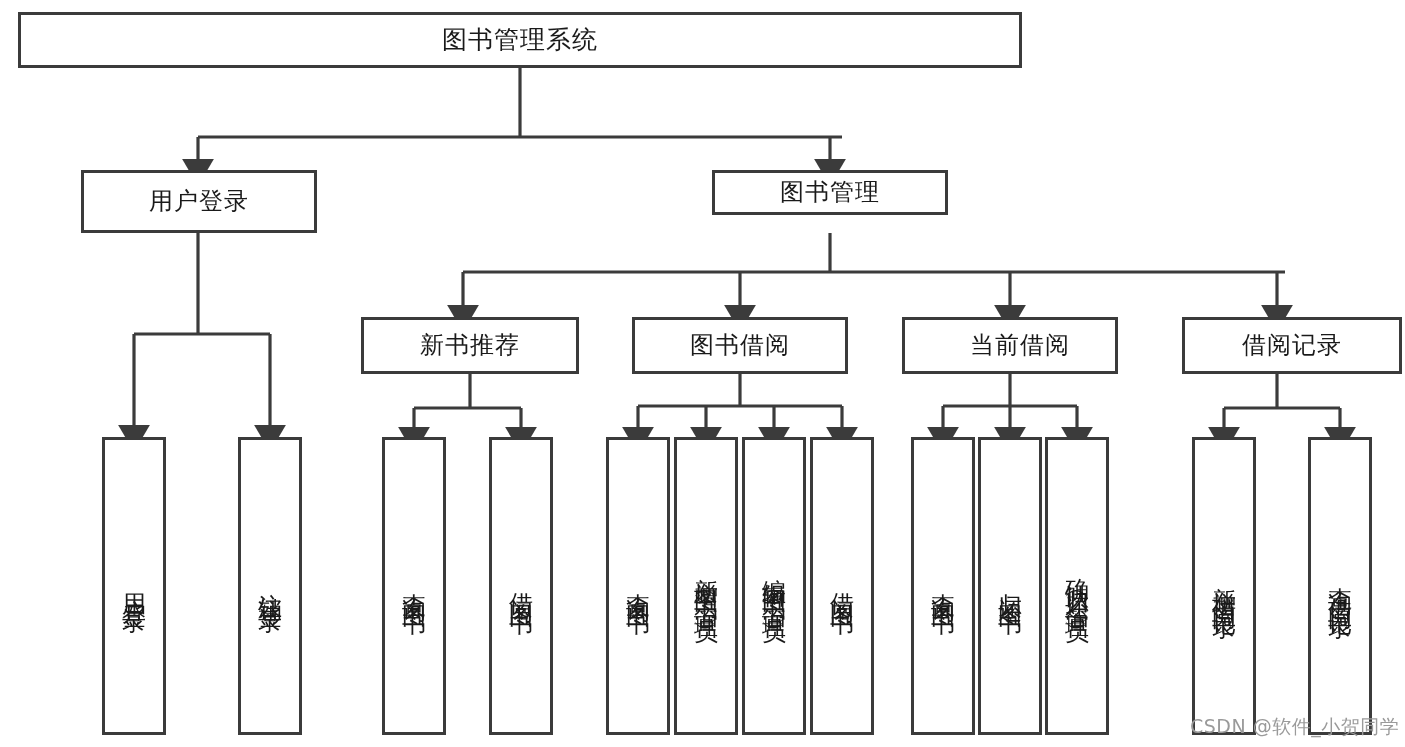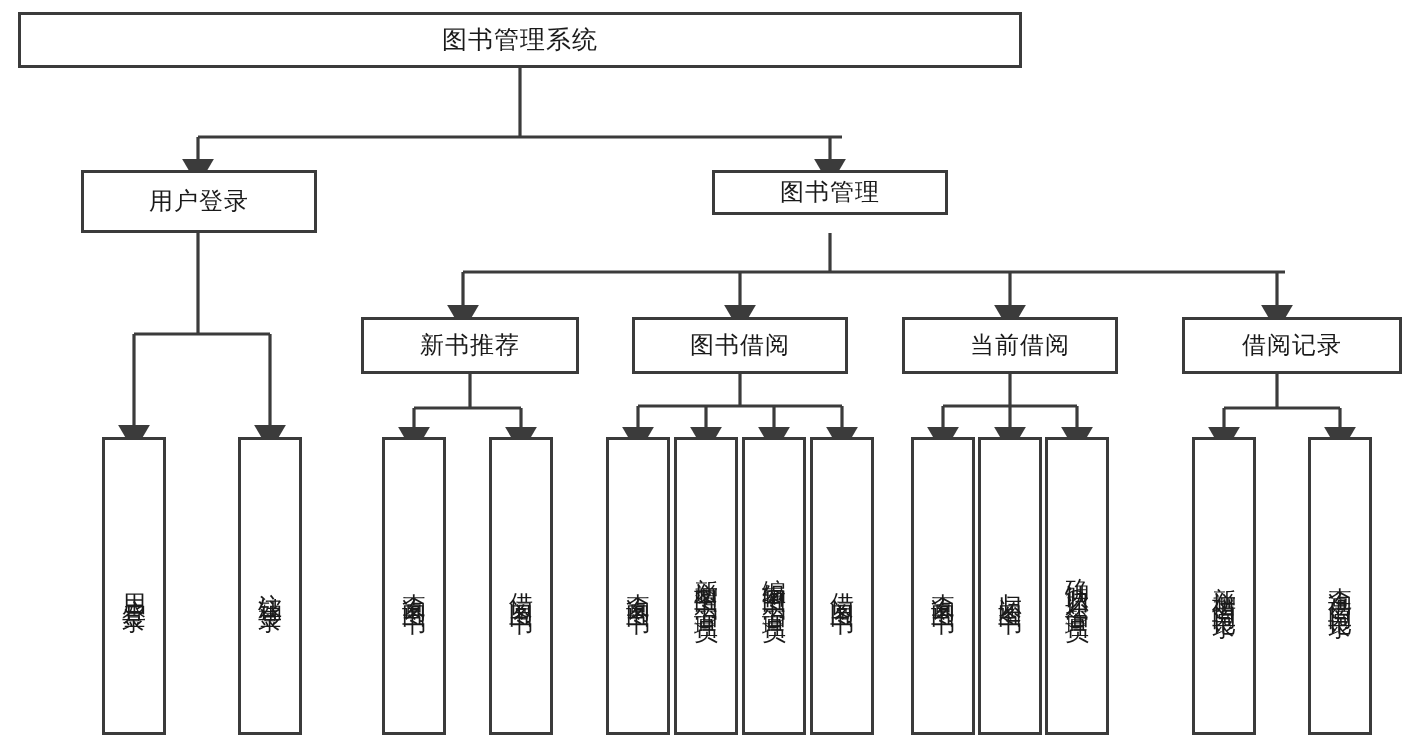--- a/index.html
+++ b/index.html
@@ -182,14 +182,15 @@
     <span class="label">确认归还（管理员）</span>
   </div>
 
   <div class="node vert" style="left:1192px; top:437px; width:64px; height:298px;">
     <span class="label">新增借阅记录</span>
   </div>
   <div class="node vert" style="left:1308px; top:437px; width:64px; height:298px;">
     <span class="label">查询借阅记录</span>
   </div>
 
+  <div class="watermark" style="left:1190px; top:714px;">CSDN @软件_小贺同学</div>
 
 </div>
 
 </body></html>

